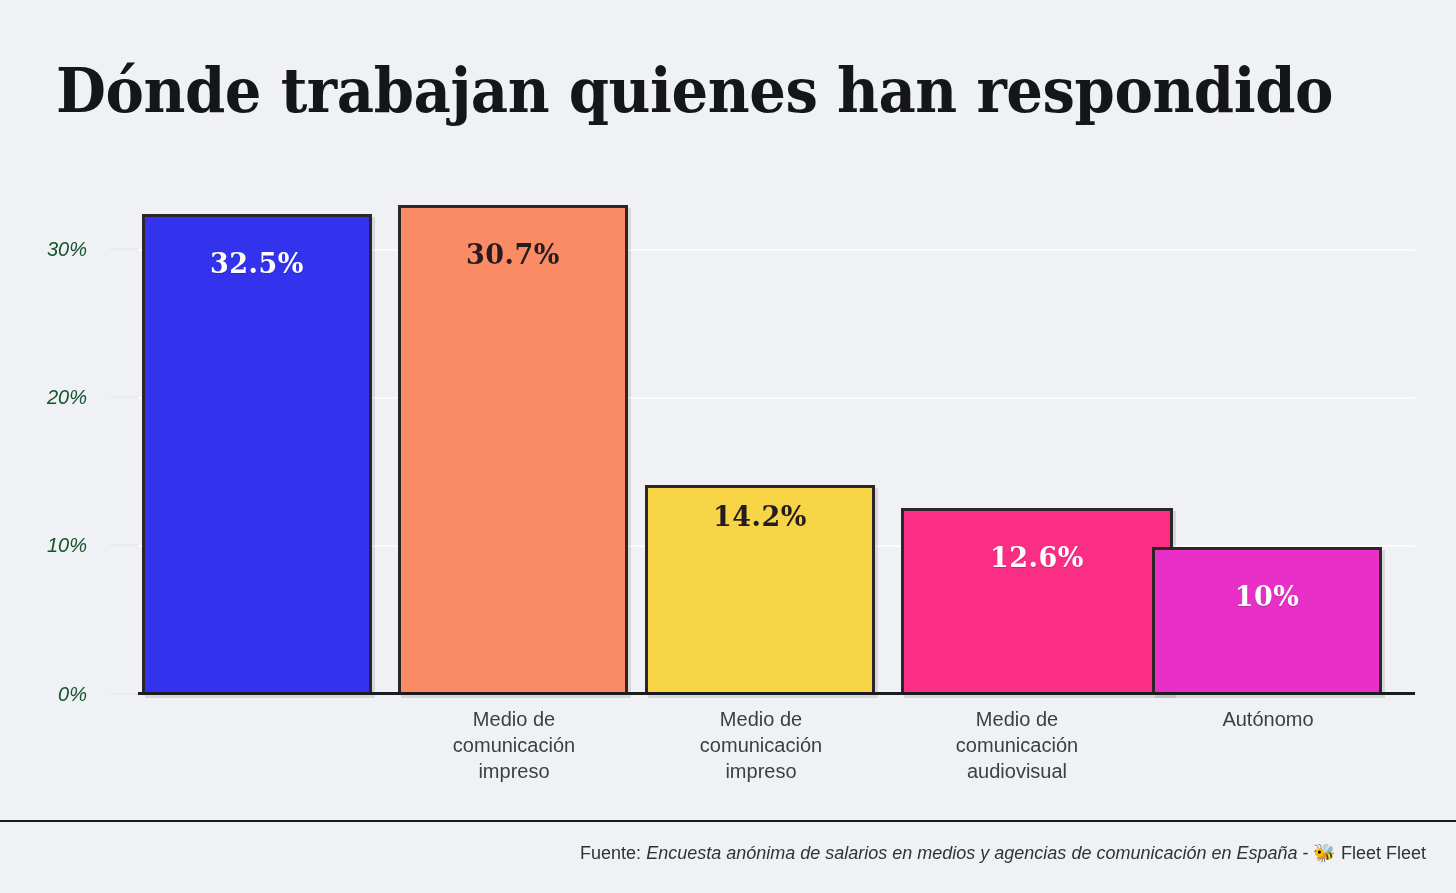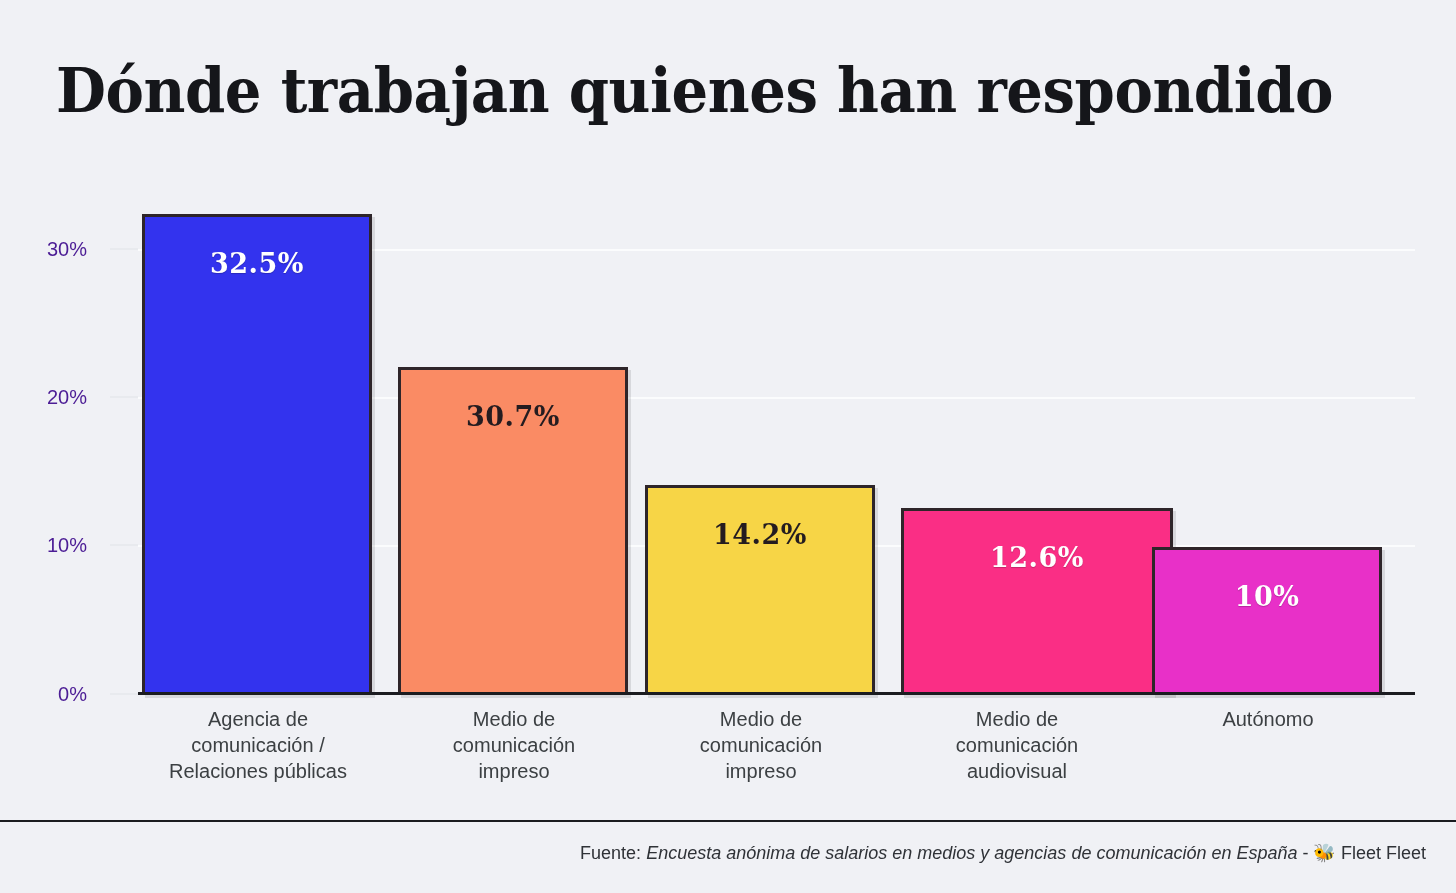--- a/index.html
+++ b/index.html
@@ -54,22 +54,23 @@
     left: 28px;
     right: 0;
     height: 2px;
     background: #fbfcfd;
   }
   .ytick-inner {
     position: absolute;
     width: 72px;
     text-align: right;
     font-size: 20px;
-    color: #4c1d95;
+    color: #14532d;
     transform: translateY(-50%);
+    font-style: italic;
   }
 
   
   .tickstub {
     position: absolute;
     width: 28px;
     height: 2px;
     background: #e8eaee;
     transform: translateY(-50%);
   }
@@ -160,44 +161,39 @@
 
     <div class="ytick-inner" style="top:54px;left:-95px;">30%</div>
     <div class="ytick-inner" style="top:202px;left:-95px;">20%</div>
     <div class="ytick-inner" style="top:350px;left:-95px;">10%</div>
     <div class="ytick-inner" style="top:499px;left:-95px;">0%</div>
 
     <div class="bar" style="left:32px;width:230px;height:481px;background:#3333ee;">
       <div class="bar-label light" style="top:31px;">32.5%</div>
     </div>
 
-    <div class="bar" style="left:288px;width:230px;height:328px;background:#fa8b64;">
+    <div class="bar" style="left:288px;width:230px;height:490px;background:#fa8b64;">
       <div class="bar-label dark" style="top:31px;">30.7%</div>
     </div>
 
     <div class="bar" style="left:535px;width:230px;height:210px;background:#f7d546;">
-      <div class="bar-label dark" style="top:31px;">14.2%</div>
+      <div class="bar-label dark" style="top:13px;">14.2%</div>
     </div>
 
     <div class="bar" style="left:791px;width:272px;height:187px;background:#fa2e85;">
       <div class="bar-label light" style="top:31px;">12.6%</div>
     </div>
 
     <div class="bar" style="left:1042px;width:230px;height:148px;background:#e830c8;">
       <div class="bar-label light" style="top:31px;">10%</div>
     </div>
 
     <div class="axis-line"></div>
   </div>
 
-  <div class="cat-label" style="left:142px;width:232px;">
-    <div>Agencia de</div>
-    <div>comunicación /</div>
-    <div>Relaciones públicas</div>
-  </div>
 
   <div class="cat-label" style="left:398px;width:232px;">
     <div>Medio de</div>
     <div>comunicación</div>
     <div>impreso</div>
   </div>
 
   <div class="cat-label" style="left:645px;width:232px;">
     <div>Medio de</div>
     <div>comunicación</div>

